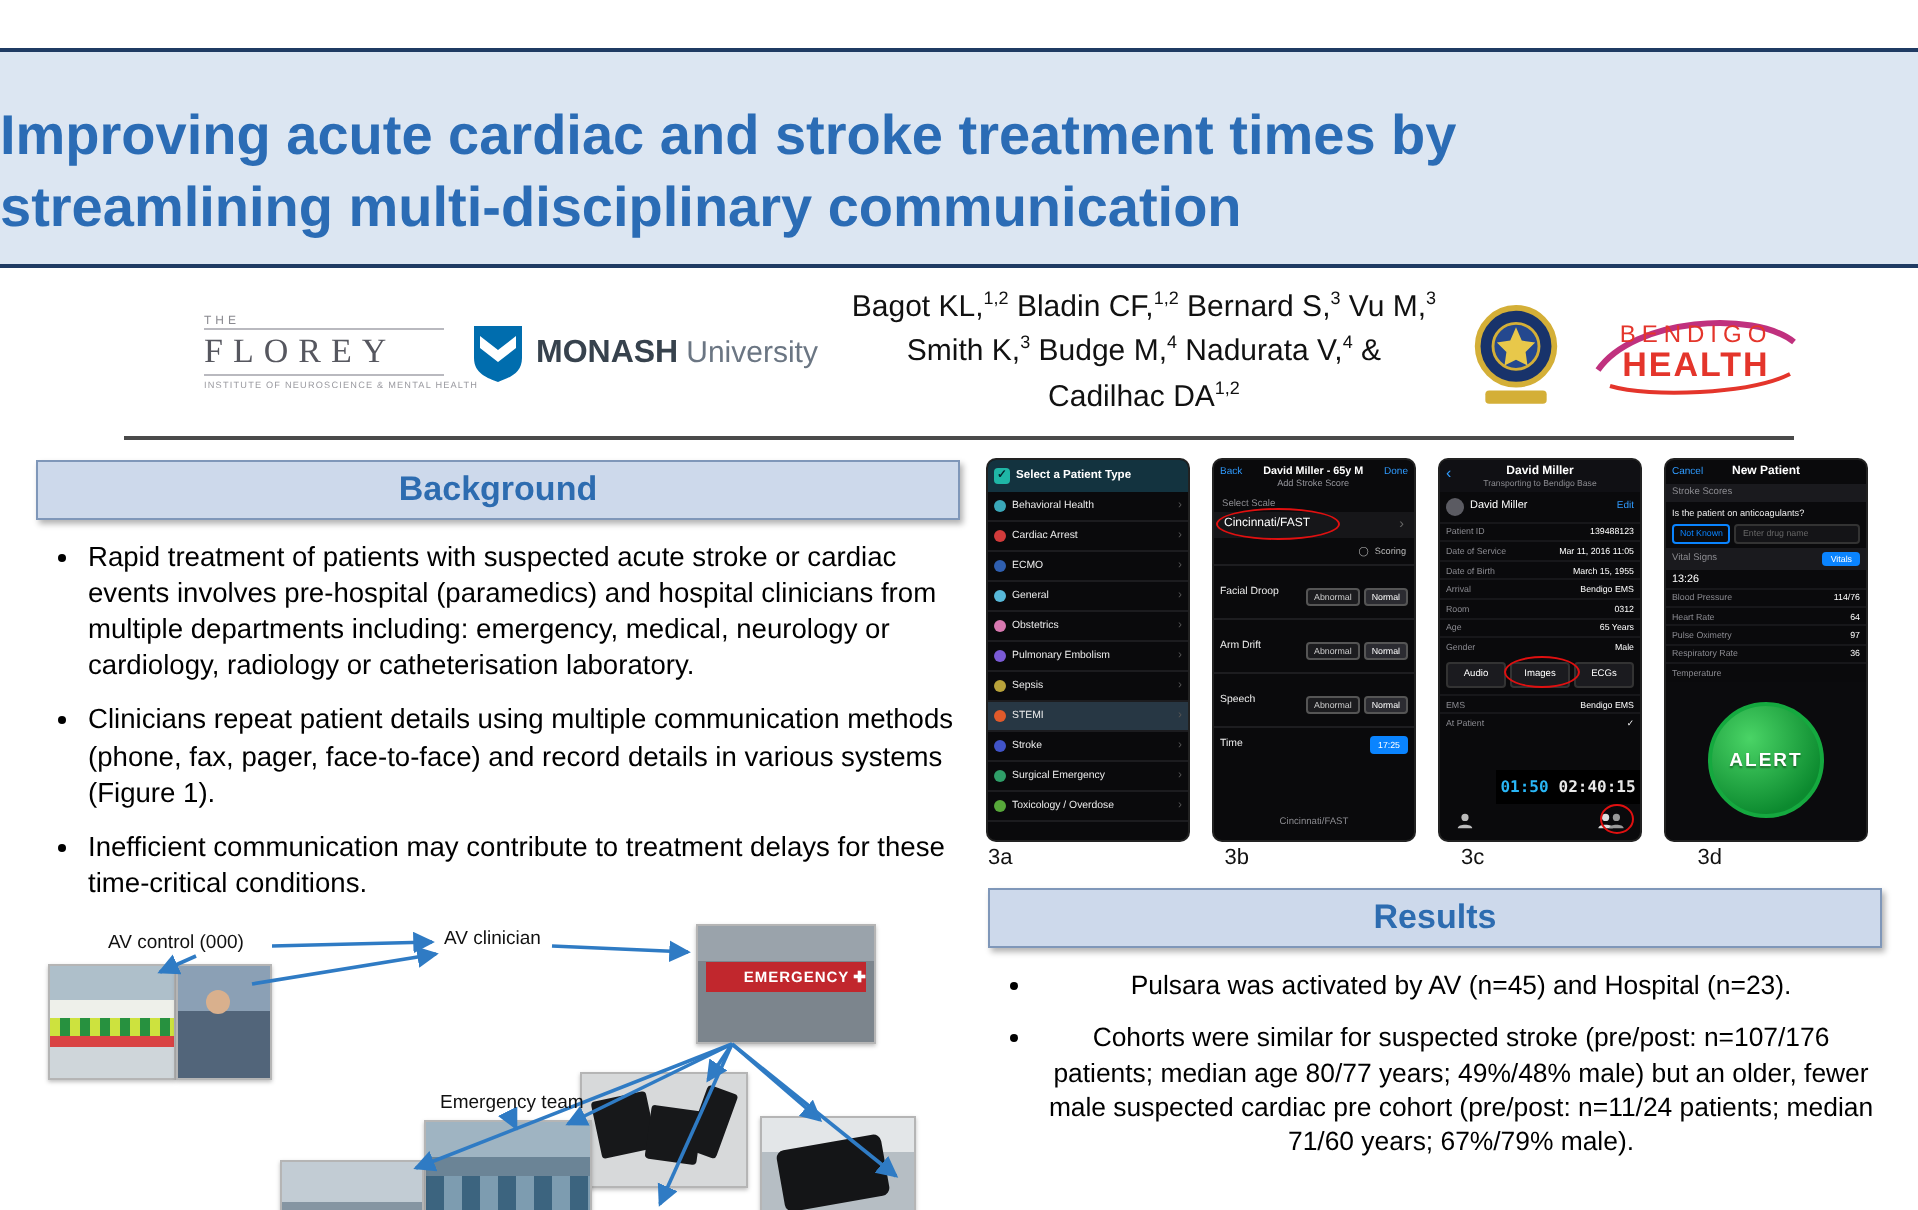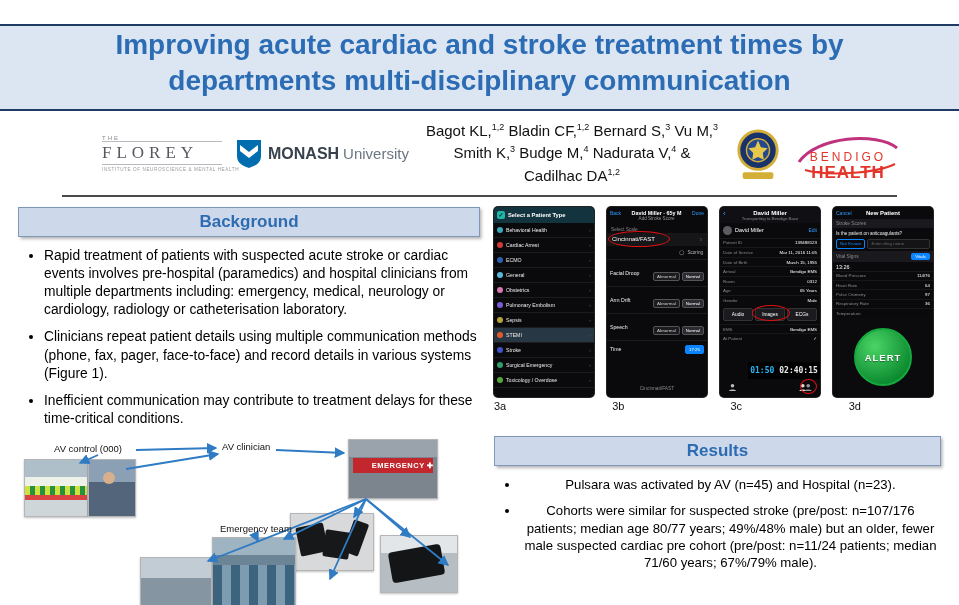--- a/index.html
+++ b/index.html
@@ -1,40 +1,40 @@
 <!DOCTYPE html>
 <html style="--title-blue: #2b6cb5; --banner-bg: #dce6f2; --heading-blue: #2d6cb0; --bar-bg: #cdd9eb; --bendigo-red: #e4352b; --monash-blue: #006dae; --arrow-blue: #2f7bc4; --highlight-red: #e01010; --alert-green: #0c8a2f;"><head>
 <meta charset="utf-8">
 <style>
   html,body{margin:0;padding:0;background:#ffffff;}
   .poster{position:relative;width:959px;height:605px;background:#fff;overflow:hidden;
     font-family:"Liberation Sans",sans-serif;color:#000;padding-top:24px;box-sizing:border-box;}
 
   
   .banner{background:var(--banner-bg,#dce6f2);border-top:2px solid #1f3b63;border-bottom:2px solid #1f3b63;
-    padding:1px 0 10px;text-align:center;}
+    padding:24px 0 10px;}
   .banner-line{font-size:28px;font-weight:bold;color:var(--title-blue,#2b6cb5);line-height:1.28;}
 
   
   .logo-row{display:flex;align-items:center;padding:10px 58px 8px;gap:14px;height:84px;box-sizing:border-box;}
   .florey{width:120px;flex:none;color:#56575f;margin-left:44px;}
   .florey-the{font-size:6px;letter-spacing:2px;color:#8a8a90;}
   .florey-name{font-family:"Liberation Serif",serif;font-size:17px;letter-spacing:5px;
     border-top:1px solid #b9b9bf;border-bottom:1px solid #b9b9bf;padding:1px 0;}
   .florey-sub{font-size:4.6px;letter-spacing:.6px;color:#9a9aa0;margin-top:2px;white-space:nowrap;}
   .monash{display:flex;align-items:center;gap:6px;flex:none;}
   .monash-shield{width:26px;height:30px;}
   .monash-name{font-weight:bold;font-size:16px;color:#37424d;}
   .monash-suffix{font-size:15px;color:#6b7683;margin-left:4px;font-weight:300;}
   .authors{flex:1;text-align:center;font-size:15px;line-height:1.5;color:#111;}
   .authors sup{font-size:9px;}
   .crest{flex:none;}
   .bendigo{position:relative;width:106px;height:48px;flex:none;text-align:center;}
   .bendigo-swoosh{position:absolute;left:0;top:0;width:106px;height:48px;}
-  .bendigo-top{position:relative;color:var(--bendigo-red,#e4352b);font-size:12px;letter-spacing:3px;margin-top:20px;}
+  .bendigo-top{position:relative;color:var(--bendigo-red,#e4352b);font-size:12px;letter-spacing:3px;margin-top:7px;}
   .bendigo-bottom{position:relative;color:var(--bendigo-red,#e4352b);font-weight:800;font-size:17px;letter-spacing:1px;margin-top:-1px;}
   .rule{margin:0 62px;border-bottom:2px solid #4a4a4a;}
 
   
   .columns{display:flex;gap:14px;padding:10px 18px 0;}
   .col-left{width:462px;flex:none;}
   .col-right{flex:1;min-width:0;}
   .section-bar{background:var(--bar-bg,#cdd9eb);border:1px solid #7f97b9;text-align:center;padding:4px 0;
     box-shadow:1.5px 2px 3px rgba(0,0,0,.3);}
   .section-bar span{font-size:17px;font-weight:bold;color:var(--heading-blue,#2d6cb0);}
@@ -142,30 +142,30 @@
   .pd-time{font-size:5.4px;color:#fff;padding:2px 3px 1px;}
   .pd-vital{padding:1.7px 3px;font-size:4.4px;border-top:1px solid #17171a;}
   .pd-alert-area{flex:1;background:#0b0b0d;display:flex;align-items:center;justify-content:center;}
   .alert-btn{width:54px;height:54px;border-radius:50%;color:#fff;font-weight:bold;font-size:9.5px;letter-spacing:1px;
     display:flex;align-items:center;justify-content:center;border:2px solid #15a93f;
     background:radial-gradient(circle at 35% 30%, #4ad466, var(--alert-green,#0c8a2f) 75%);text-shadow:0 1px 1px rgba(0,0,0,.4);}
 
   .phone-labels{display:flex;gap:26px;margin-top:3px;}
   .phone-labels span{width:100px;font-size:11px;color:#111;}
   .caption{font-size:12.6px;line-height:1.3;margin-top:6px;color:#000;}
-  .col-right .section-bar{margin-top:24px;}
+  .col-right .section-bar{margin-top:9px;}
 </style>
 </head>
 <body>
 
 <div class="poster">
 
   <div class="banner">
     <div class="banner-line">Improving acute cardiac and stroke treatment times by</div>
-    <div class="banner-line">departments multi-disciplinary communication</div>
+    <div class="banner-line">streamlining multi-disciplinary communication</div>
   </div>
 
   <div class="logo-row">
     <div class="florey">
       <div class="florey-the">THE</div>
       <div class="florey-name">FLOREY</div>
       <div class="florey-sub">INSTITUTE OF NEUROSCIENCE &amp; MENTAL HEALTH</div>
     </div>
     <div class="monash">
       <svg class="monash-shield" viewBox="0 0 26 30">

